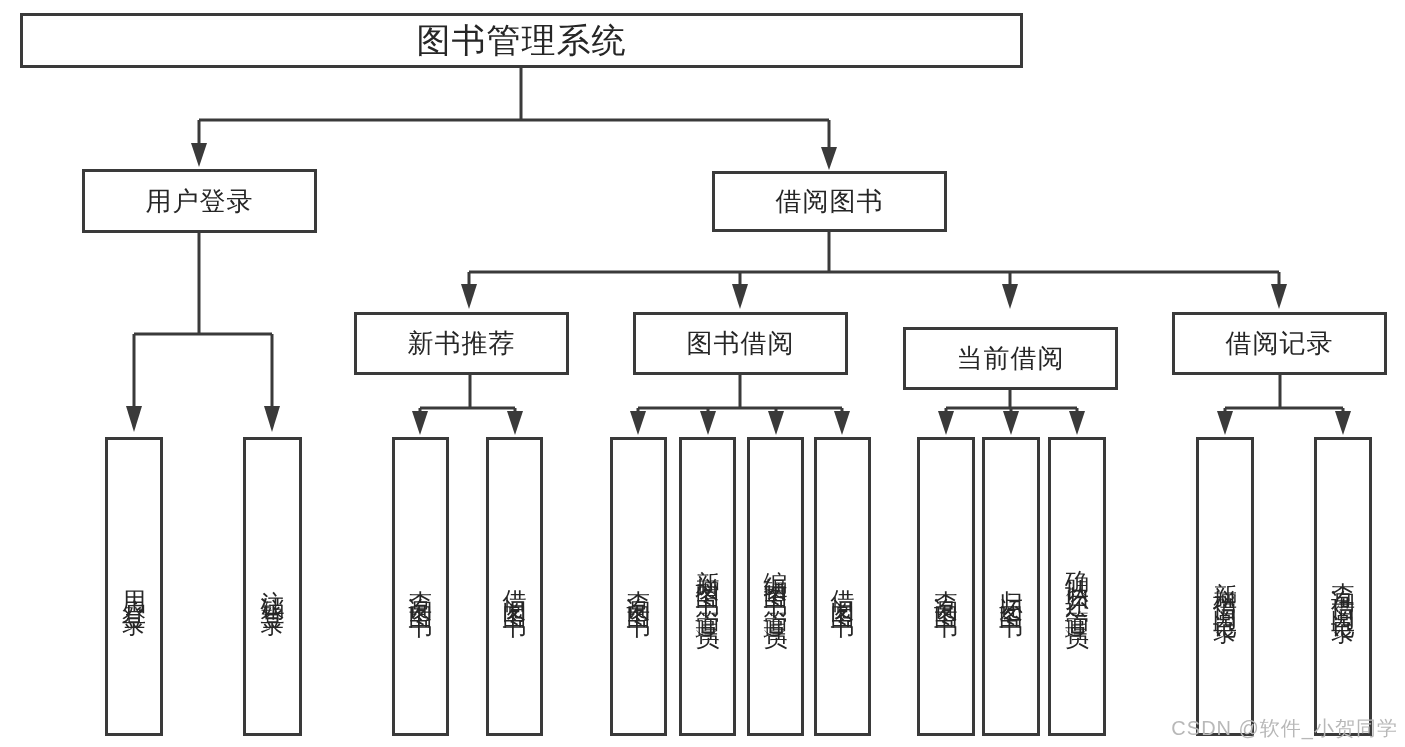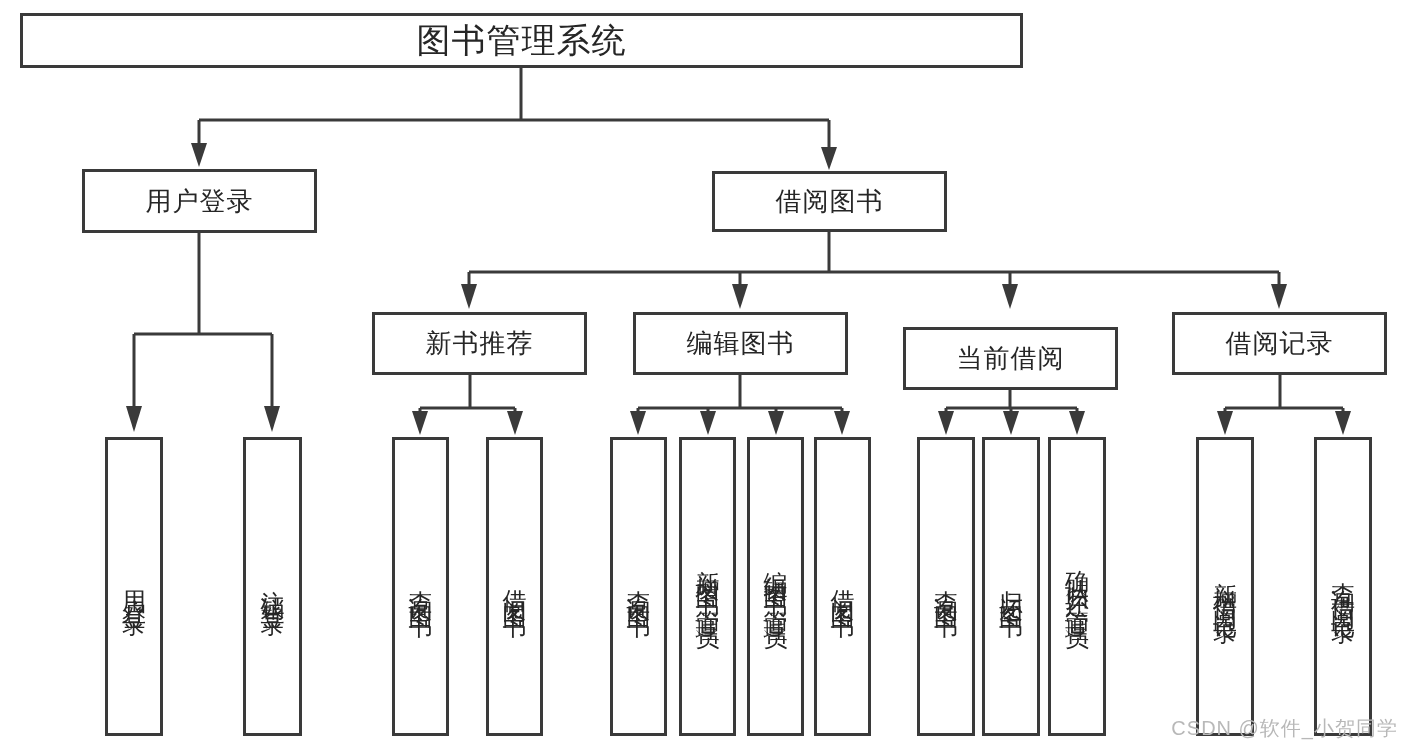--- a/index.html
+++ b/index.html
@@ -114,25 +114,25 @@
     <span class="h-label root-label">图书管理系统</span>
   </div>
 
   <div class="box" style="left:82px;top:169px;width:235px;height:64px">
     <span class="h-label">用户登录</span>
   </div>
   <div class="box" style="left:712px;top:171px;width:235px;height:61px">
     <span class="h-label">借阅图书</span>
   </div>
 
-  <div class="box" style="left:372px;top:312px;width:215px;height:63px">
+  <div class="box" style="left:354px;top:312px;width:215px;height:63px">
     <span class="h-label">新书推荐</span>
   </div>
   <div class="box" style="left:633px;top:312px;width:215px;height:63px">
-    <span class="h-label">编辑图书</span>
+    <span class="h-label">图书借阅</span>
   </div>
   <div class="box" style="left:903px;top:327px;width:215px;height:63px">
     <span class="h-label">当前借阅</span>
   </div>
   <div class="box" style="left:1172px;top:312px;width:215px;height:63px">
     <span class="h-label">借阅记录</span>
   </div>
 
   <div class="box" style="left:105px;top:437px;width:58px;height:299px">
     <span class="v-label">用户登录</span>

